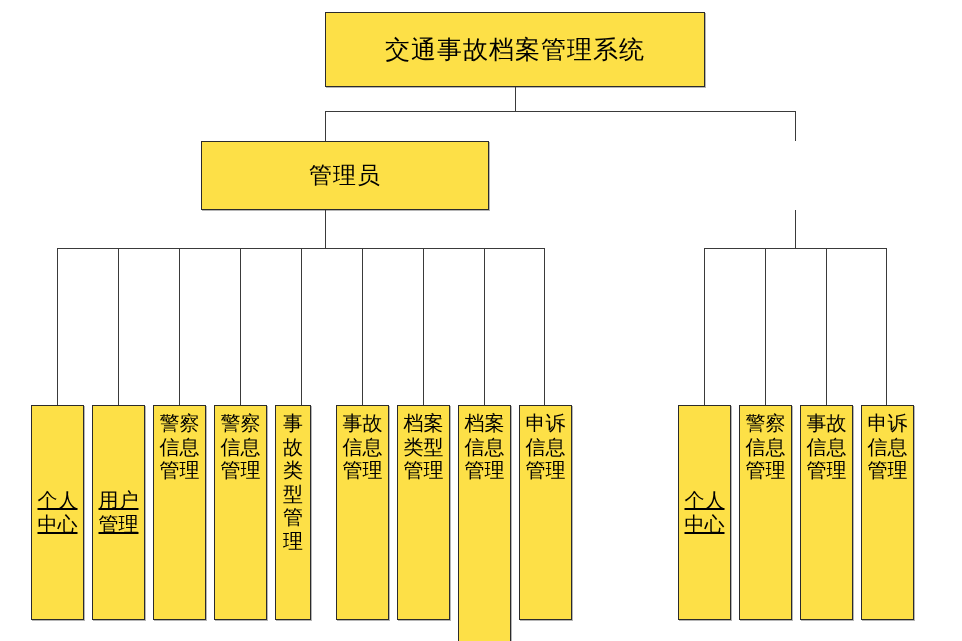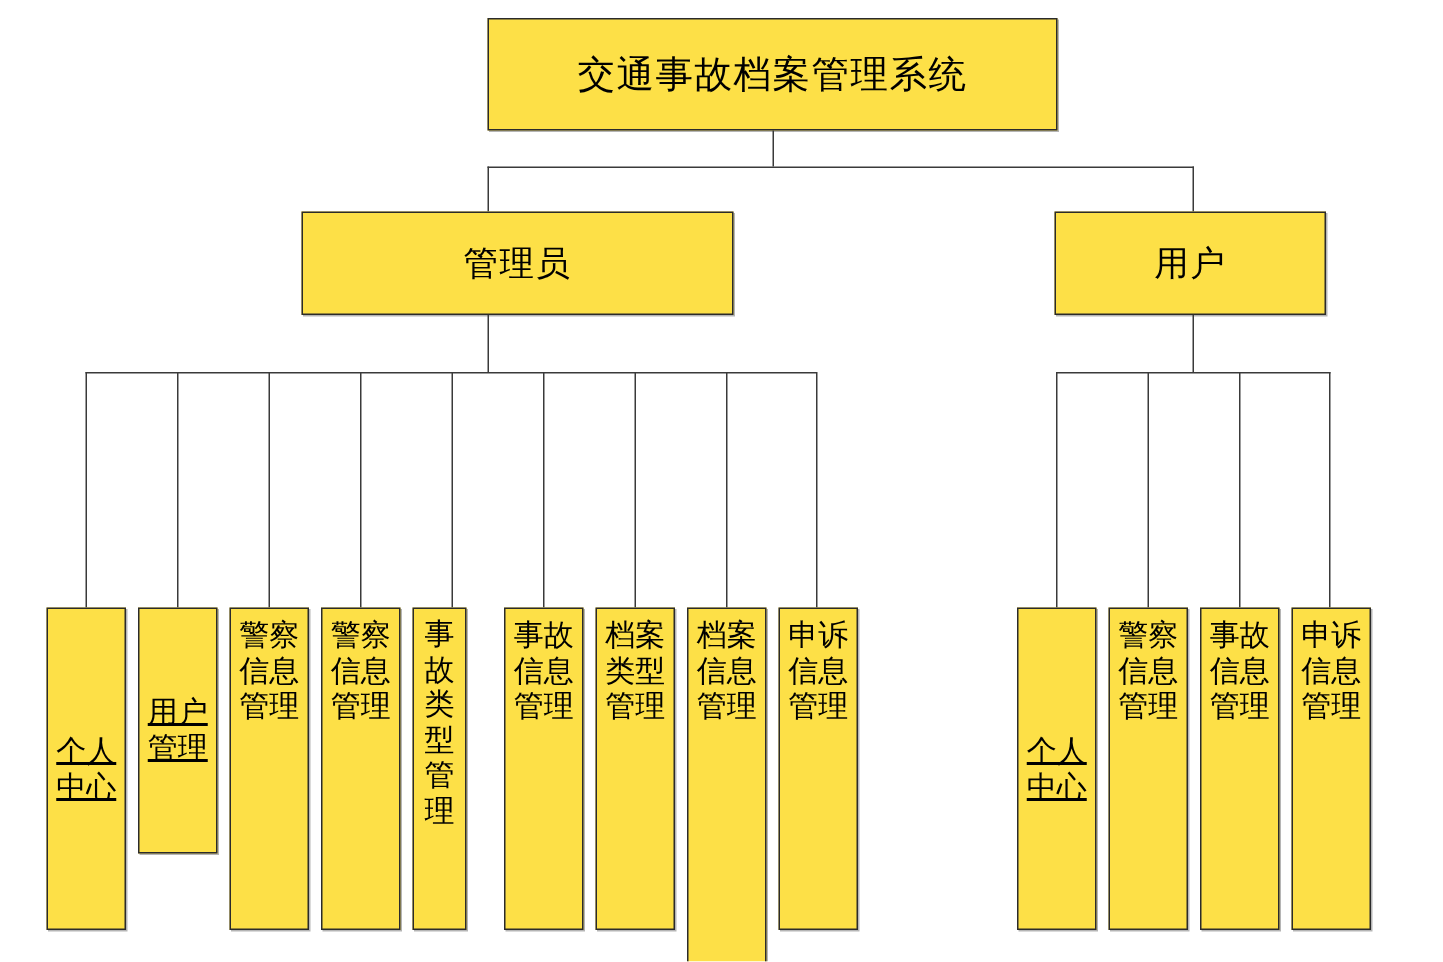--- a/index.html
+++ b/index.html
@@ -76,41 +76,38 @@
 
   <div class="conn conn-v" style="left:515px; top:87px; width:1px; height:24px;"></div>
   <div class="conn conn-h" style="left:325px; top:111px; width:471px; height:1px;"></div>
   <div class="conn conn-v" style="left:325px; top:111px; width:1px; height:30px;"></div>
   <div class="conn conn-v" style="left:795px; top:111px; width:1px; height:30px;"></div>
 
   <div class="node node-branch" style="left:181px; top:141px; width:288px; height:69px;margin-left:20px;">
     <span class="label">管理员</span>
   </div>
 
-  <div class="node node-branch" style="left:703px; top:141px; width:181px; height:69px;">
-    <span class="label">用户</span>
-  </div>
 
   <div class="conn conn-v" style="left:325px; top:210px; width:1px; height:38px;"></div>
   <div class="conn conn-h" style="left:57px; top:248px; width:487px; height:1px;"></div>
 
   <div class="conn conn-v" style="left:57px;  top:248px; width:1px; height:157px;"></div>
   <div class="conn conn-v" style="left:118px; top:248px; width:1px; height:157px;"></div>
   <div class="conn conn-v" style="left:179px; top:248px; width:1px; height:157px;"></div>
   <div class="conn conn-v" style="left:240px; top:248px; width:1px; height:157px;"></div>
   <div class="conn conn-v" style="left:301px; top:248px; width:1px; height:157px;"></div>
   <div class="conn conn-v" style="left:362px; top:248px; width:1px; height:157px;"></div>
   <div class="conn conn-v" style="left:423px; top:248px; width:1px; height:157px;"></div>
   <div class="conn conn-v" style="left:484px; top:248px; width:1px; height:157px;"></div>
   <div class="conn conn-v" style="left:544px; top:248px; width:1px; height:157px;"></div>
 
   <div class="node node-leaf short" style="left:31px;  top:405px; width:53px; height:215px;">
     <span class="vtext">个人中心</span>
   </div>
-  <div class="node node-leaf short" style="left:92px;  top:405px; width:53px; height:164px;">
+  <div class="node node-leaf short" style="left:92px;  top:405px; width:53px; height:215px;">
     <span class="vtext">用户管理</span>
   </div>
   <div class="node node-leaf" style="left:153px; top:405px; width:53px; height:215px;">
     <span class="vtext">警察信息管理</span>
   </div>
   <div class="node node-leaf" style="left:214px; top:405px; width:53px; height:215px;">
     <span class="vtext">警察信息管理</span>
   </div>
   <div class="node node-leaf" style="left:275px; top:405px; width:36px; height:215px;font-family:Liberation Serif, serif;">
     <span class="vtext">事故类型管理</span>

